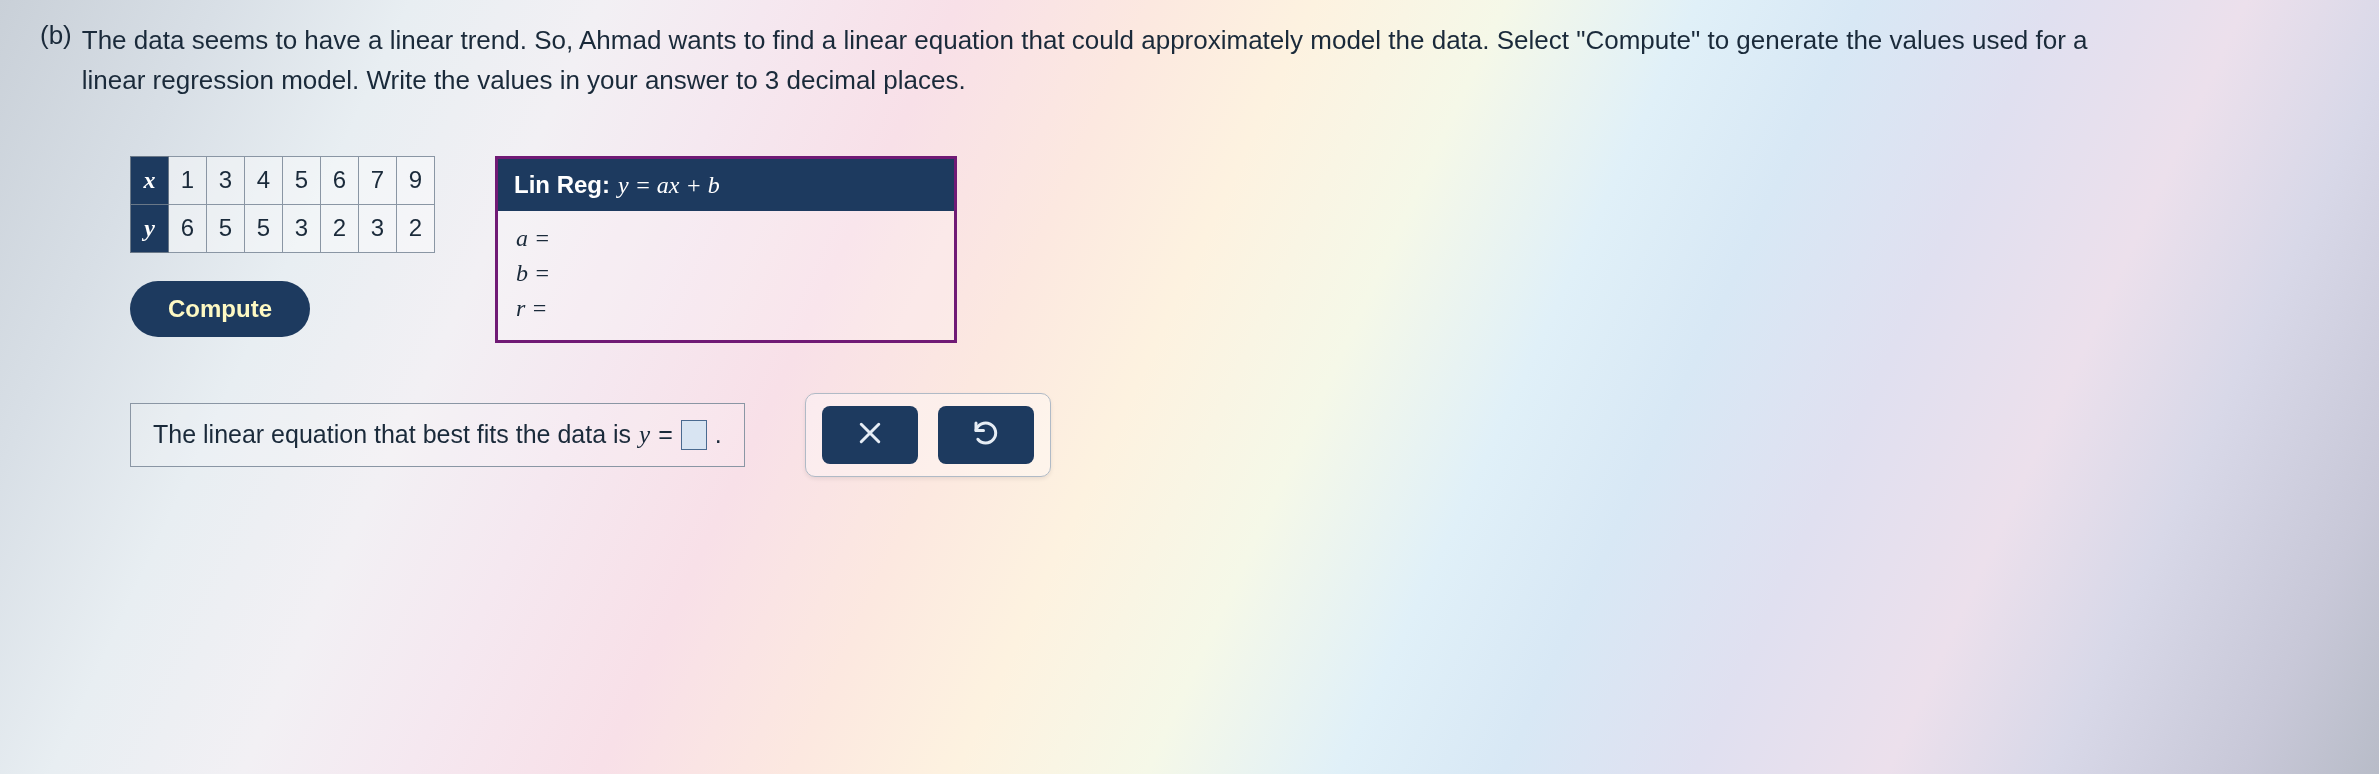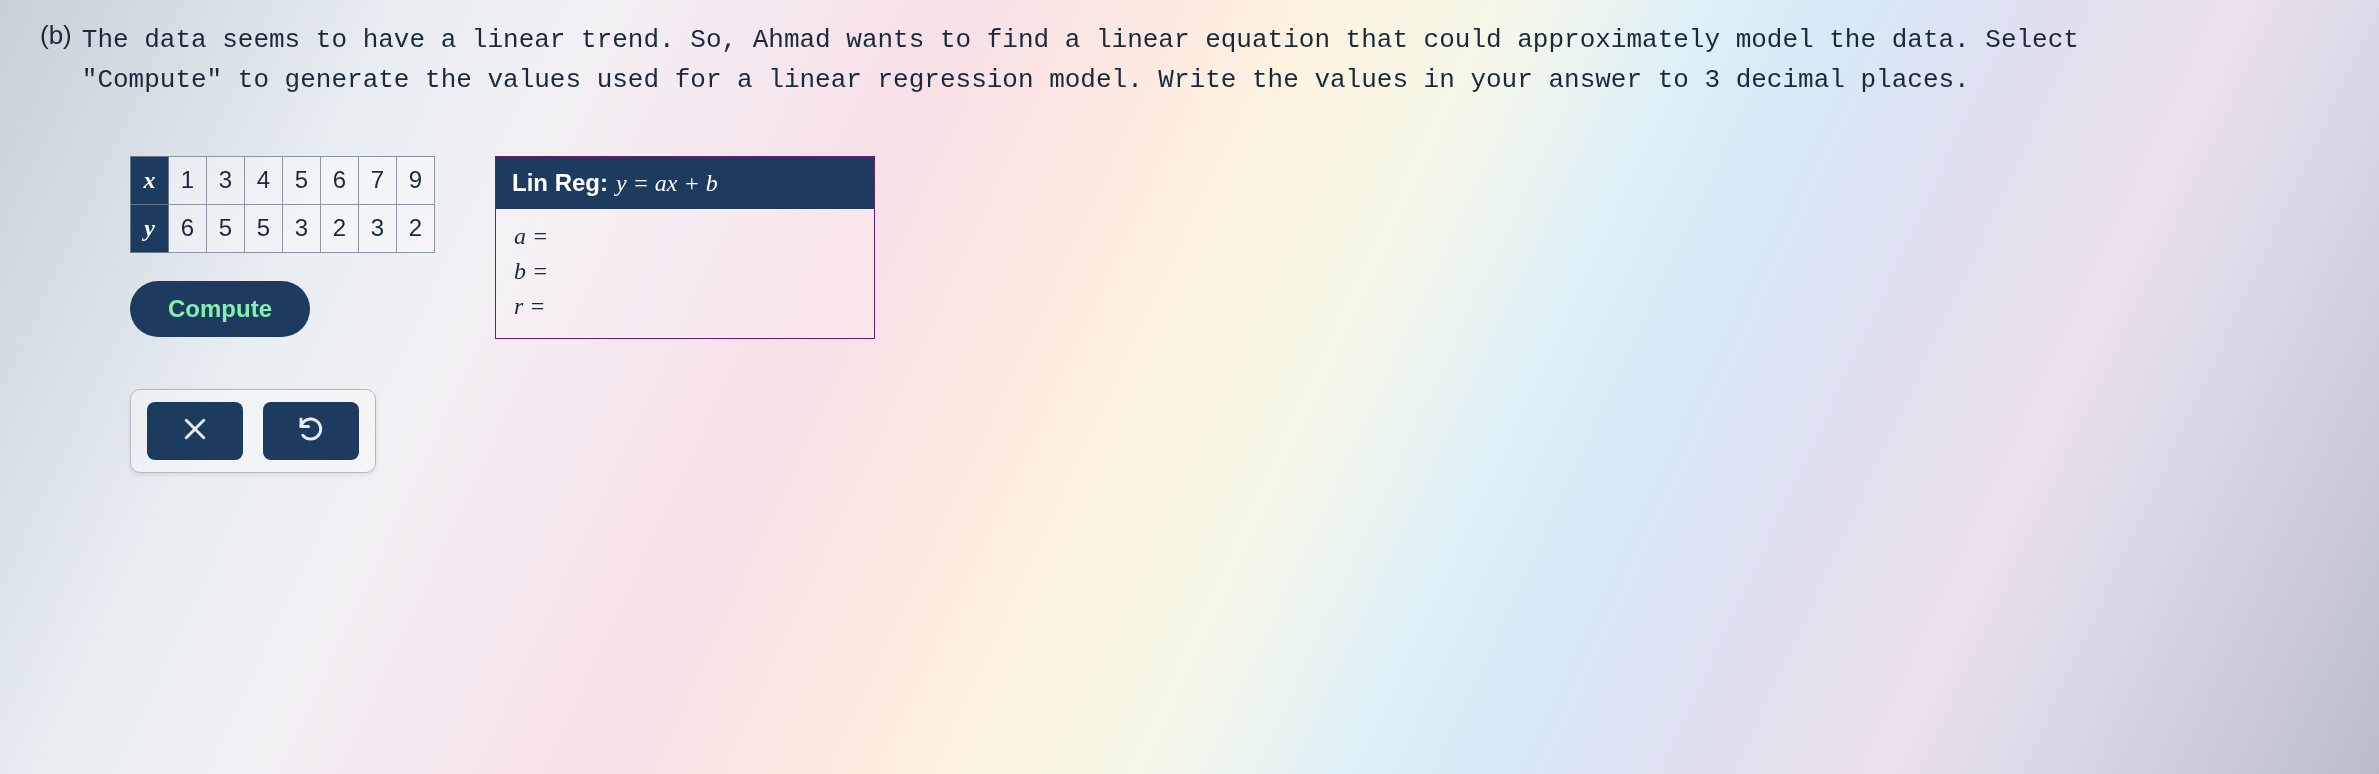--- a/index.html
+++ b/index.html
@@ -13,45 +13,45 @@
       #fce8e0 42%, #fdf2e0 48%, #f5f8e8 55%,
       #e0f0f8 62%, #d8e8f5 68%, #e0e0f0 75%,
       #ece0ec 82%, #d8d8e8 88%, #c8c8d8 95%, #b8bcc8 100%);
     min-height: 774px;
     width: 2379px;
     color: #1a2a3a;
     font-size: 26px;
   }
   .prompt { display: flex; gap: 10px; max-width: 2100px; }
   .marker { font-weight: 500; white-space: nowrap; }
-  .prompt-text { line-height: 1.55; font-family: Liberation Mono, monospace; }
+  .prompt-text { line-height: 1.55; }
   .content { margin-left: 90px; margin-top: 55px; }
   .row1 { display: flex; align-items: flex-start; gap: 60px; }
 
   .data-table { border-collapse: collapse; }
   .data-table th {
     background: #1d3a5f; color: #fff; font-style: italic; font-weight: 600;
     width: 38px; height: 48px; border: 1px solid #6a7888; font-family: Georgia, serif;
     font-size: 24px;
   }
   .data-table td {
     background: rgba(255,255,255,0.4);
     border: 1px solid #8a96a4;
     width: 38px; height: 48px; text-align: center; font-size: 24px;
     color: #1a2a3a;
   }
 
   .compute-btn {
     margin-top: 28px;
-    background: #1d3a5f; color: #86efac; border: none;
+    background: #1d3a5f; color: #fef9c3; border: none;
     border-radius: 999px; padding: 14px 38px;
     font-size: 24px; font-weight: 600; cursor: pointer;
   }
 
-  .linreg { border: 1px solid #701a75; width: 380px; }
+  .linreg { border: 3px solid #701a75; width: 462px; }
   .linreg-hd {
     background: #1d3a5f; color: #fff; padding: 12px 16px;
     font-size: 24px; display: flex; gap: 8px; align-items: baseline;
   }
   .linreg-hd .lbl { font-weight: 700; }
   .linreg-hd .eq { font-style: italic; font-family: Georgia, serif; text-align: center; }
   .linreg-body { padding: 10px 18px 14px; background: rgba(255,255,255,0.18); }
   .linreg-body .ln { font-style: italic; font-family: Georgia, serif; font-size: 24px; padding: 4px 0; color:#1a2a3a;}
   .sup2 { font-size: 0.7em; vertical-align: super; font-style: italic;}
 
@@ -125,20 +125,27 @@
       </div>
       <div class="linreg-body">
         <div class="ln">a =</div>
         <div class="ln">b =</div>
         <div class="ln">r =</div>
       </div>
     </div>
   </div>
 
   <div class="row2">
+    <div class="answer-box">
+      <span>The linear equation that best fits the data is </span>
+      <span class="yi">y</span>
+      <span> = </span>
+      <span class="blank"></span>
+      <span>.</span>
+    </div>
 
     <div class="btn-group">
       <button class="icon-btn">
         <span>
           <svg viewBox="0 0 24 24">
               <path d="M5 5 L19 19 M19 5 L5 19" stroke-linecap="round"></path>
             </svg>
         </span>
       </button>
       <button class="icon-btn">

